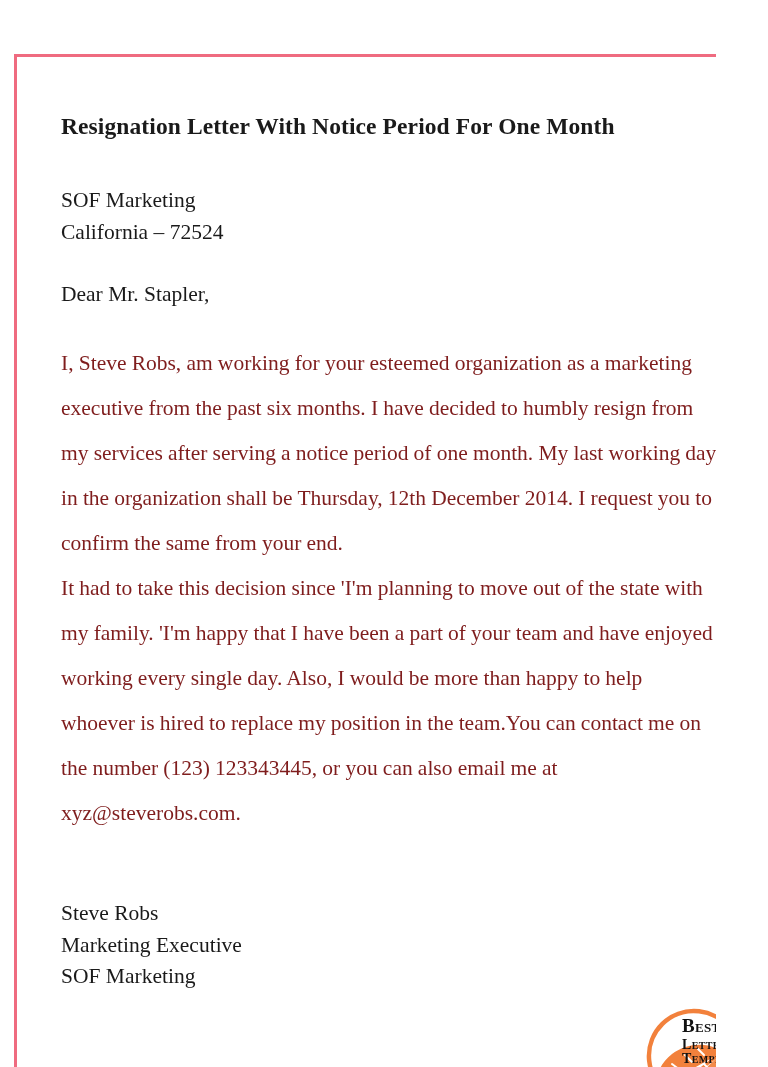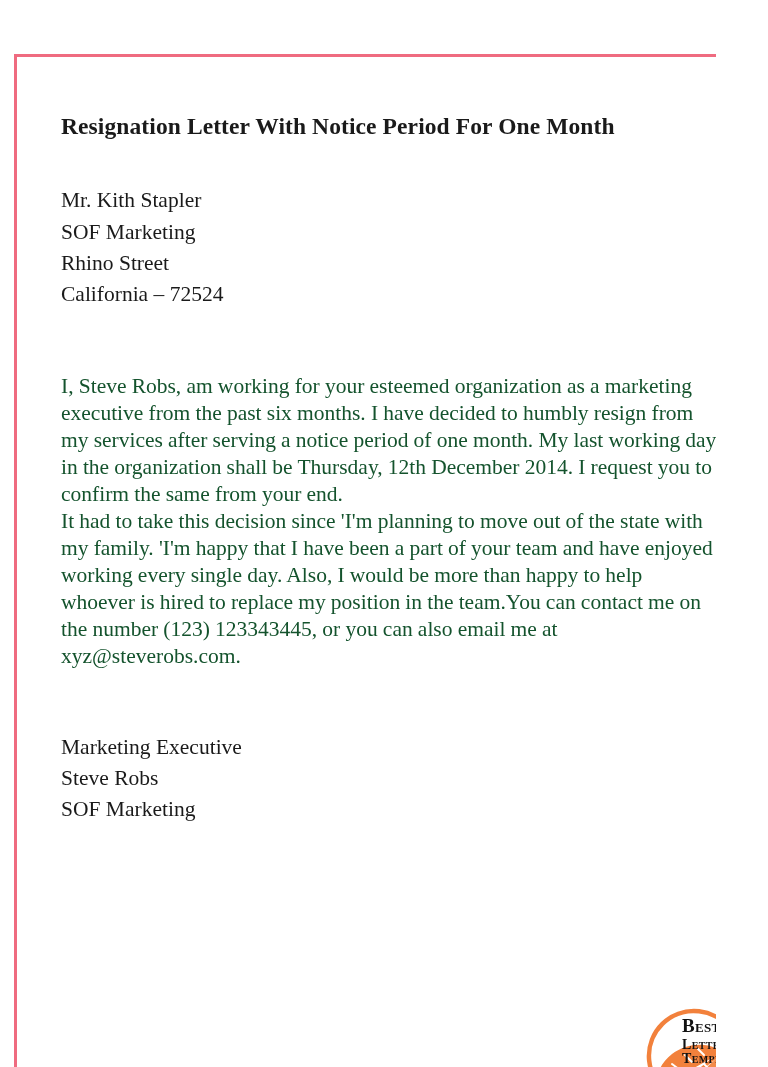--- a/index.html
+++ b/index.html
@@ -53,22 +53,22 @@
   .regards {
     margin: 0;
     font-size: 21.5px;
     line-height: 31.3px;
     color: #1a1a1a;
     white-space: nowrap;
   }
   .body-para {
     margin: 0;
     font-size: 21.5px;
-    line-height: 27px;
-    color: #14532d;
+    line-height: 45px;
+    color: #7f1d1d;
     text-align: left;
     word-spacing: -0.2px;
   }
 
   
   .logo {
     position: absolute;
     left: 636px;
     top: 958px;
     width: 112px;
@@ -111,43 +111,42 @@
 
   <div class="page-border"></div>
 
   <div class="letter-body">
 
     <h1 class="doc-title">Resignation Letter With Notice Period For One Month</h1>
 
     <div class="spacer-lg"></div>
 
     <div class="address-block">
-      <p class="addr-line">Mr. Kith Stapler</p>
       <p class="addr-line">SOF Marketing</p>
-      <p class="addr-line">Rhino Street</p>
       <p class="addr-line">California – 72524</p>
     </div>
 
     <div class="spacer-md"></div>
 
+    <p class="salutation">Dear Mr. Stapler,</p>
 
     <div class="spacer-md"></div>
 
     <p class="body-para">I, Steve Robs, am working for your esteemed organization as a marketing executive from the past six months. I have decided to humbly resign from my services after serving a notice period of one month. My last working day in the organization shall be Thursday, 12th December 2014. I request you to confirm the same from your end.</p>
 
     <p class="body-para">It had to take this decision since 'I'm planning to move out of the state with my family. 'I'm happy that I have been a part of your team and have enjoyed working every single day. Also, I would be more than happy to help whoever is hired to replace my position in the team.You can contact me on the number (123) 123343445, or you can also email me at xyz@steverobs.com.</p>
 
     <div class="spacer-md"></div>
 
 
     <div class="spacer-md"></div>
 
     <div class="signature-block">
+      <p class="sign-line">Steve Robs</p>
       <p class="sign-line">Marketing Executive</p>
-      <p class="sign-line">Steve Robs</p>
       <p class="sign-line">SOF Marketing</p>
     </div>
 
   </div>
 
   <div class="logo">
     <svg width="112" height="112" viewBox="0 0 112 112" xmlns="http://www.w3.org/2000/svg">
 
       <path d="M 96 34
                A 45 45 0 1 0 100 74" fill="none" stroke="#f2813c" stroke-width="4.5" stroke-linecap="round"></path>

